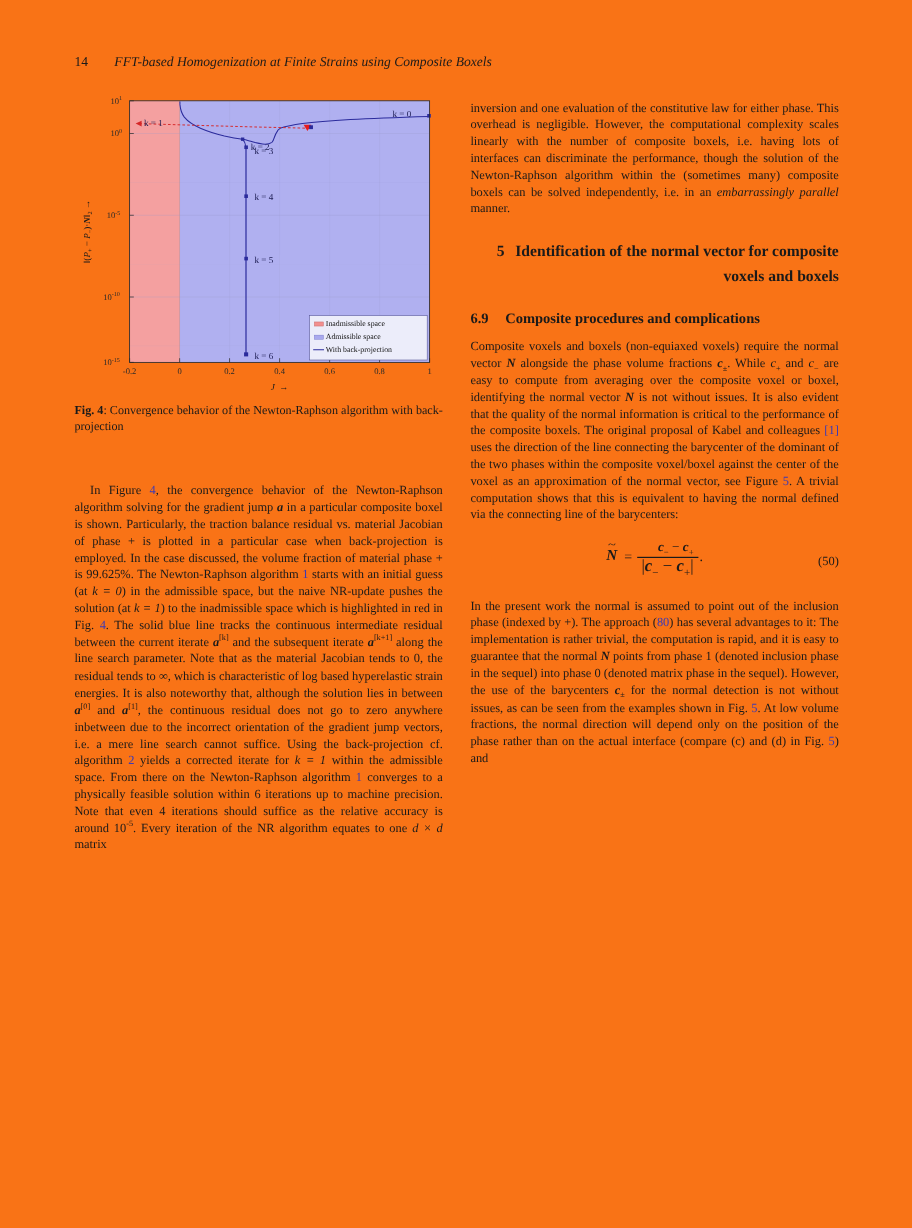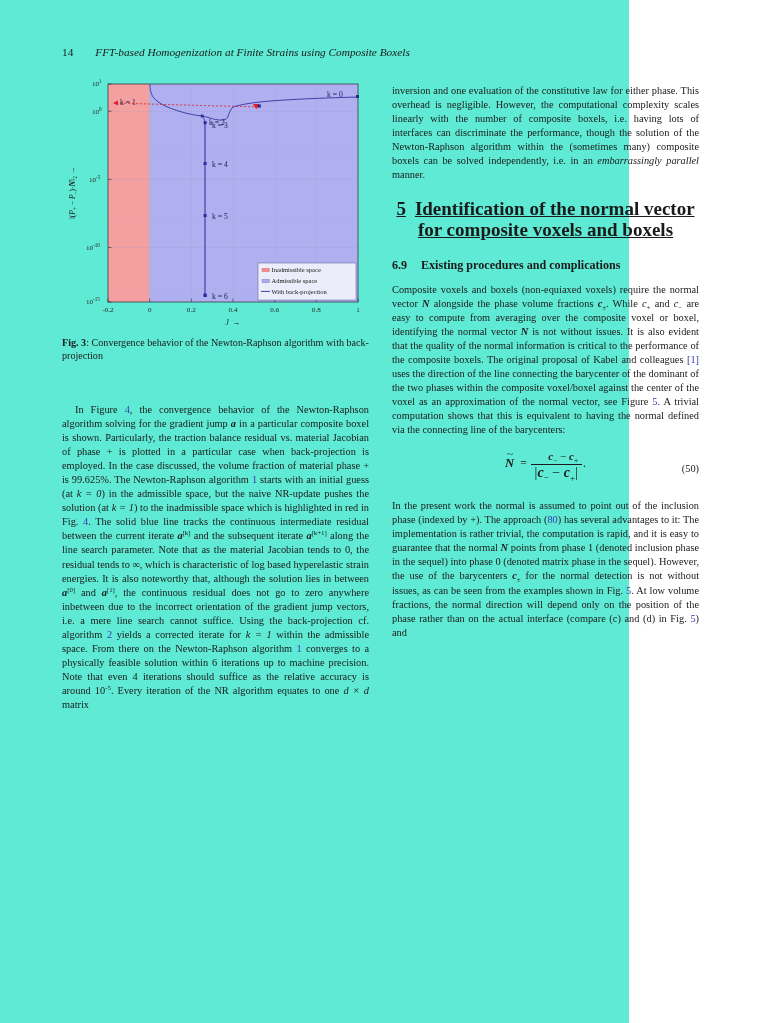--- a/index.html
+++ b/index.html
@@ -11,23 +11,23 @@
     width: 760px;
     height: 1023px;
     position: relative;
     font-family: "Liberation Serif", "DejaVu Serif", serif;
     color: #1a1a1a;
     overflow: hidden;
   }
   .page {
     position: absolute;
     inset: 0;
-    width: 629px;
+    width: 760px;
     height: 1023px;
-    background: #5eead4;
+    background: #f97316;
   }
 
   
   .runhead {
     position: absolute;
     left: 62px;
     top: 46px;
     width: 640px;
     font-size: 11.3px;
     white-space: nowrap;
@@ -79,27 +79,26 @@
     top: 336px;
     width: 307px;
     font-size: 10.1px;
     line-height: 13.4px;
     text-align: justify;
   }
   .figcaption .bf { font-weight: bold; }
 
   
   h2.sec {
-    font-size: 19px;
+    font-size: 13px;
     font-weight: bold;
     line-height: 21px;
     margin: 16px 0 0 0;
-    text-align: center;
+    text-align: right;
     text-indent: 0;
-    text-decoration: underline;
   }
   h2.sec .num { margin-right: 9px; }
   h2.sec .sec-body { display: inline; }
   h3.subsec {
     font-size: 12.1px;
     font-weight: bold;
     line-height: 16.4px;
     margin: 17px 0 0 0;
     text-align: left;
     padding-left: 29px;
@@ -326,33 +325,33 @@
           <rect x="200" y="205.3" width="7.5" height="3.4" fill="#a9a9ee" stroke="#7a7acc" stroke-width="0.4"></rect>
           <text class="lg-txt" x="209.5" y="208.7">Admissible space</text>
           <line x1="199" y1="217.4" x2="208" y2="217.4" stroke="#2b2b9c" stroke-width="0.9"></line>
           <text class="lg-txt" x="209.5" y="219.7">With back-projection</text>
         </g>
       </svg>
     </div>
   </div>
 
   <div class="figcaption">
-    <span class="bf">Fig. 3</span><span>: Convergence behavior of the Newton-Raphson algorithm with back-projection</span>
+    <span class="bf">Fig. 4</span><span>: Convergence behavior of the Newton-Raphson algorithm with back-projection</span>
   </div>
 
   <div class="col col-left" style="top: 403px;">
     <p class="indent"><span>In Figure </span><span class="ref">4</span><span>, the convergence behavior of the Newton-Raphson algorithm solving for the gradient jump </span><span class="bvec">a</span><span> in a particular composite boxel is shown. Particularly, the traction balance residual vs. material Jacobian of phase + is plotted in a particular case when back-projection is employed. In the case discussed, the volume fraction of material phase + is 99.625%. The Newton-Raphson algorithm </span><span class="ref">1</span><span> starts with an initial guess (at </span><span class="mathvar">k = 0</span><span>) in the admissible space, but the naive NR-update pushes the solution (at </span><span class="mathvar">k = 1</span><span>) to the inadmissible space which is highlighted in red in Fig. </span><span class="ref">4</span><span>. The solid blue line tracks the continuous intermediate residual between the current iterate </span><span class="bvec">a</span><sup class="tiny">[k]</sup><span> and the subsequent iterate </span><span class="bvec">a</span><sup class="tiny">[k+1]</sup><span> along the line search parameter. Note that as the material Jacobian tends to 0, the residual tends to ∞, which is characteristic of log based hyperelastic strain energies. It is also noteworthy that, although the solution lies in between </span><span class="bvec">a</span><sup class="tiny">[0]</sup><span> and </span><span class="bvec">a</span><sup class="tiny">[1]</sup><span>, the continuous residual does not go to zero anywhere inbetween due to the incorrect orientation of the gradient jump vectors, i.e. a mere line search cannot suffice. Using the back-projection cf. algorithm </span><span class="ref">2</span><span> yields a corrected iterate for </span><span class="mathvar">k = 1</span><span> within the admissible space. From there on the Newton-Raphson algorithm </span><span class="ref">1</span><span> converges to a physically feasible solution within 6 iterations up to machine precision. Note that even 4 iterations should suffice as the relative accuracy is around 10</span><sup class="tiny">-5</sup><span>. Every iteration of the NR algorithm equates to one </span><span class="mathvar">d × d</span><span> matrix</span></p>
   </div>
 
   <div class="col col-right">
     <p><span>inversion and one evaluation of the constitutive law for either phase. This overhead is negligible. However, the computational complexity scales linearly with the number of composite boxels, i.e. having lots of interfaces can discriminate the performance, though the solution of the Newton-Raphson algorithm within the (sometimes many) composite boxels can be solved independently, i.e. in an </span><span class="it">embarrassingly parallel</span><span> manner.</span></p>
 
     <h2 class="sec"><span class="num">5</span><span class="sec-body">Identification of the normal vector for composite voxels and boxels</span></h2>
 
-    <h3 class="subsec"><span class="num">6.9</span><span>Existing procedures and complications</span></h3>
+    <h3 class="subsec"><span class="num">6.9</span><span>Composite procedures and complications</span></h3>
 
     <p class="after-head"><span>Composite voxels and boxels (non-equiaxed voxels) require the normal vector </span><span class="bfit">N</span><span> alongside the phase volume fractions </span><span class="bvec">c</span><sub class="tiny">±</sub><span>. While </span><span class="mathvar">c</span><sub class="tiny">+</sub><span> and </span><span class="mathvar">c</span><sub class="tiny">−</sub><span> are easy to compute from averaging over the composite voxel or boxel, identifying the normal vector </span><span class="bfit">N</span><span> is not without issues. It is also evident that the quality of the normal information is critical to the performance of the composite boxels. The original proposal of Kabel and colleagues </span><span class="ref">[1]</span><span> uses the direction of the line connecting the barycenter of the dominant of the two phases within the composite voxel/boxel against the center of the voxel as an approximation of the normal vector, see Figure </span><span class="ref">5</span><span>. A trivial computation shows that this is equivalent to having the normal defined via the connecting line of the barycenters:</span></p>
 
     <div class="equation-row">
       <div class="eqn-body">
         <span class="ntilde">N</span>
         <span>=</span>
         <span class="frac">
           <span class="num-l"><span class="bvec">c</span><sub class="tiny">−</sub> <span>−</span> <span class="bvec">c</span><sub class="tiny">+</sub></span>
           <span class="den-l"><span>|</span><span class="bvec">c</span><sub class="tiny">−</sub> <span>−</span> <span class="bvec">c</span><sub class="tiny">+</sub><span>|</span></span>

